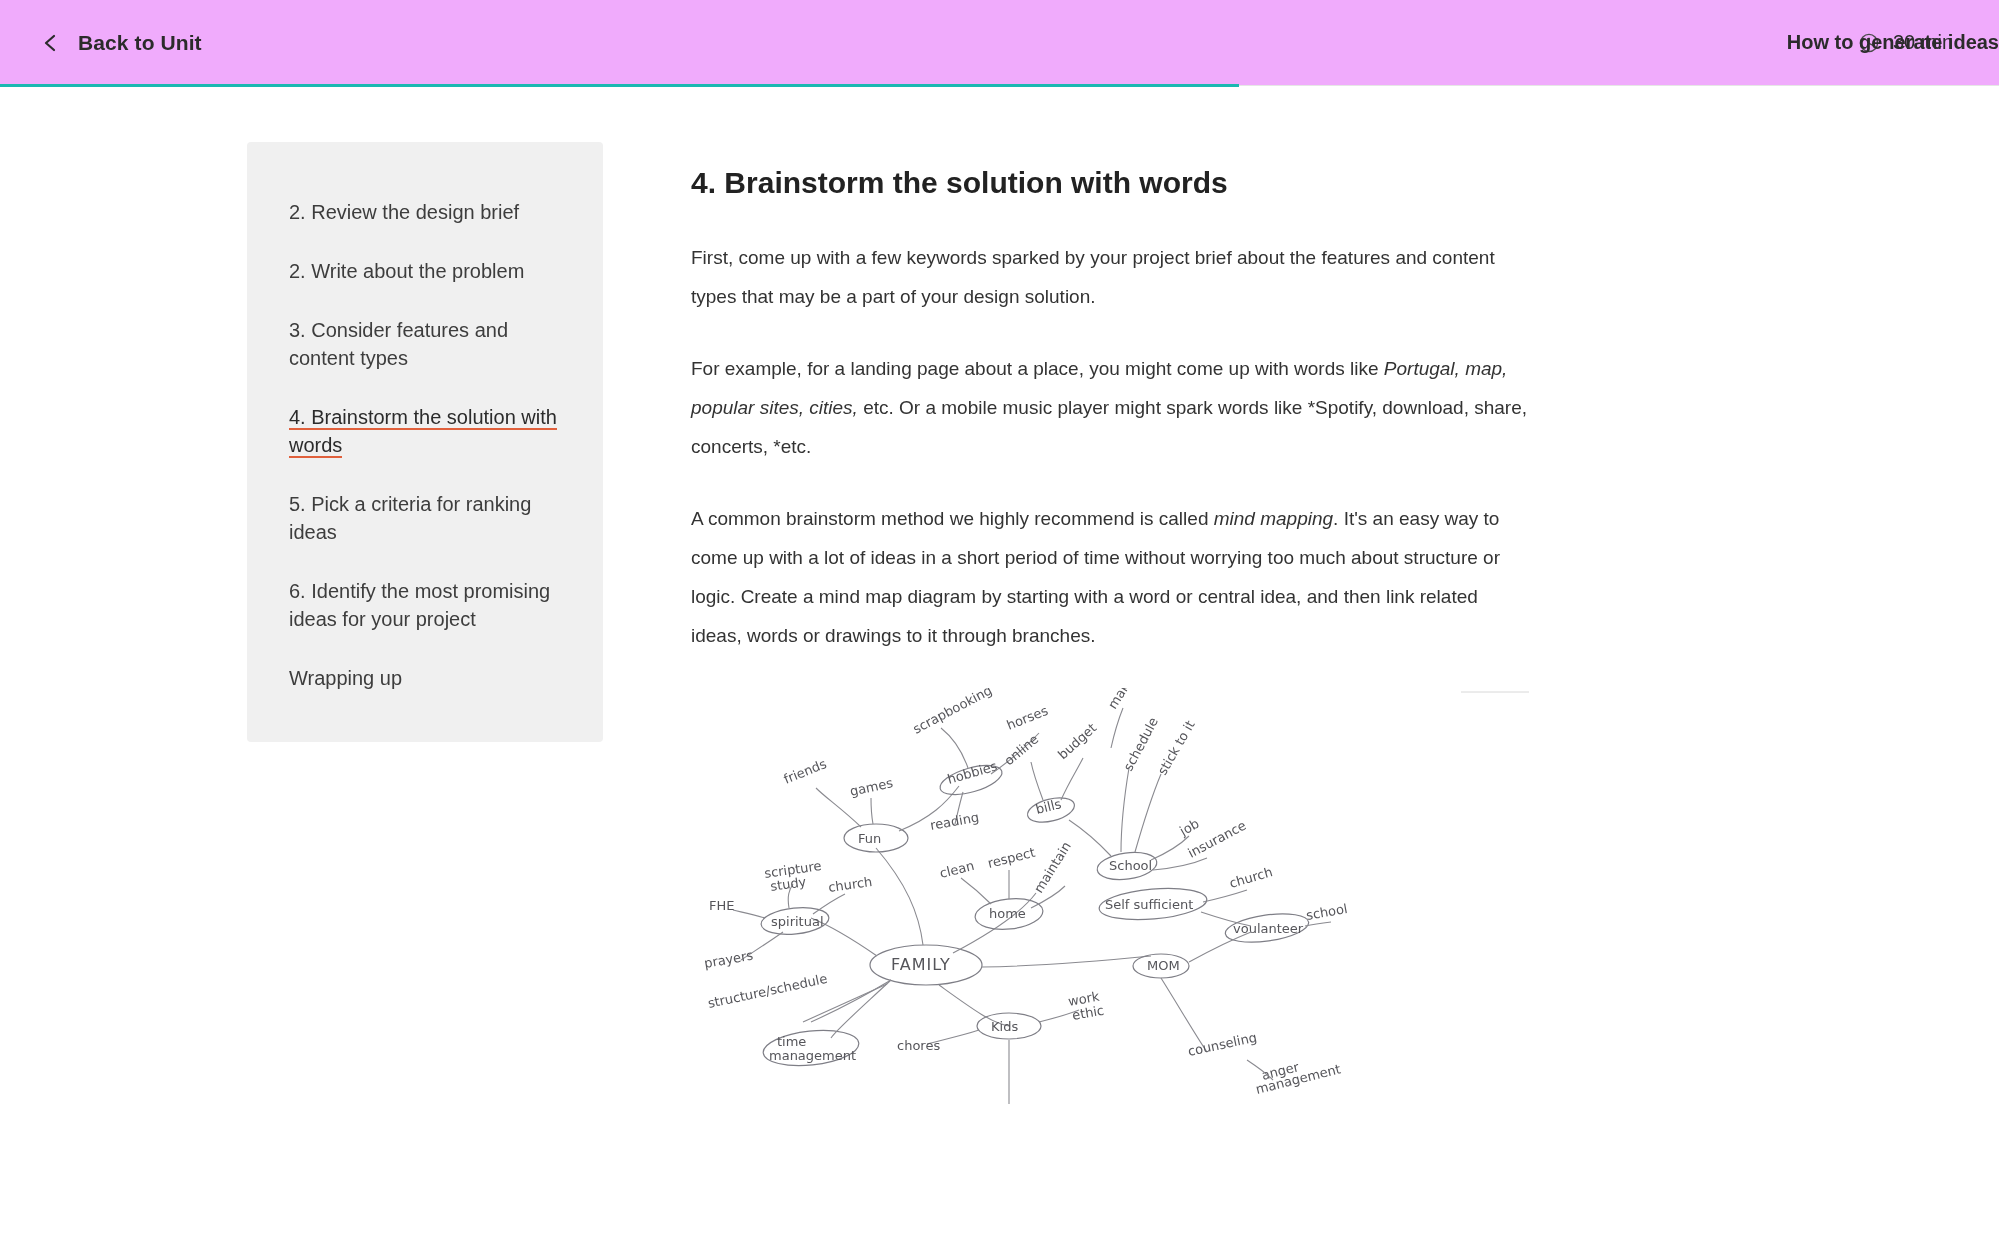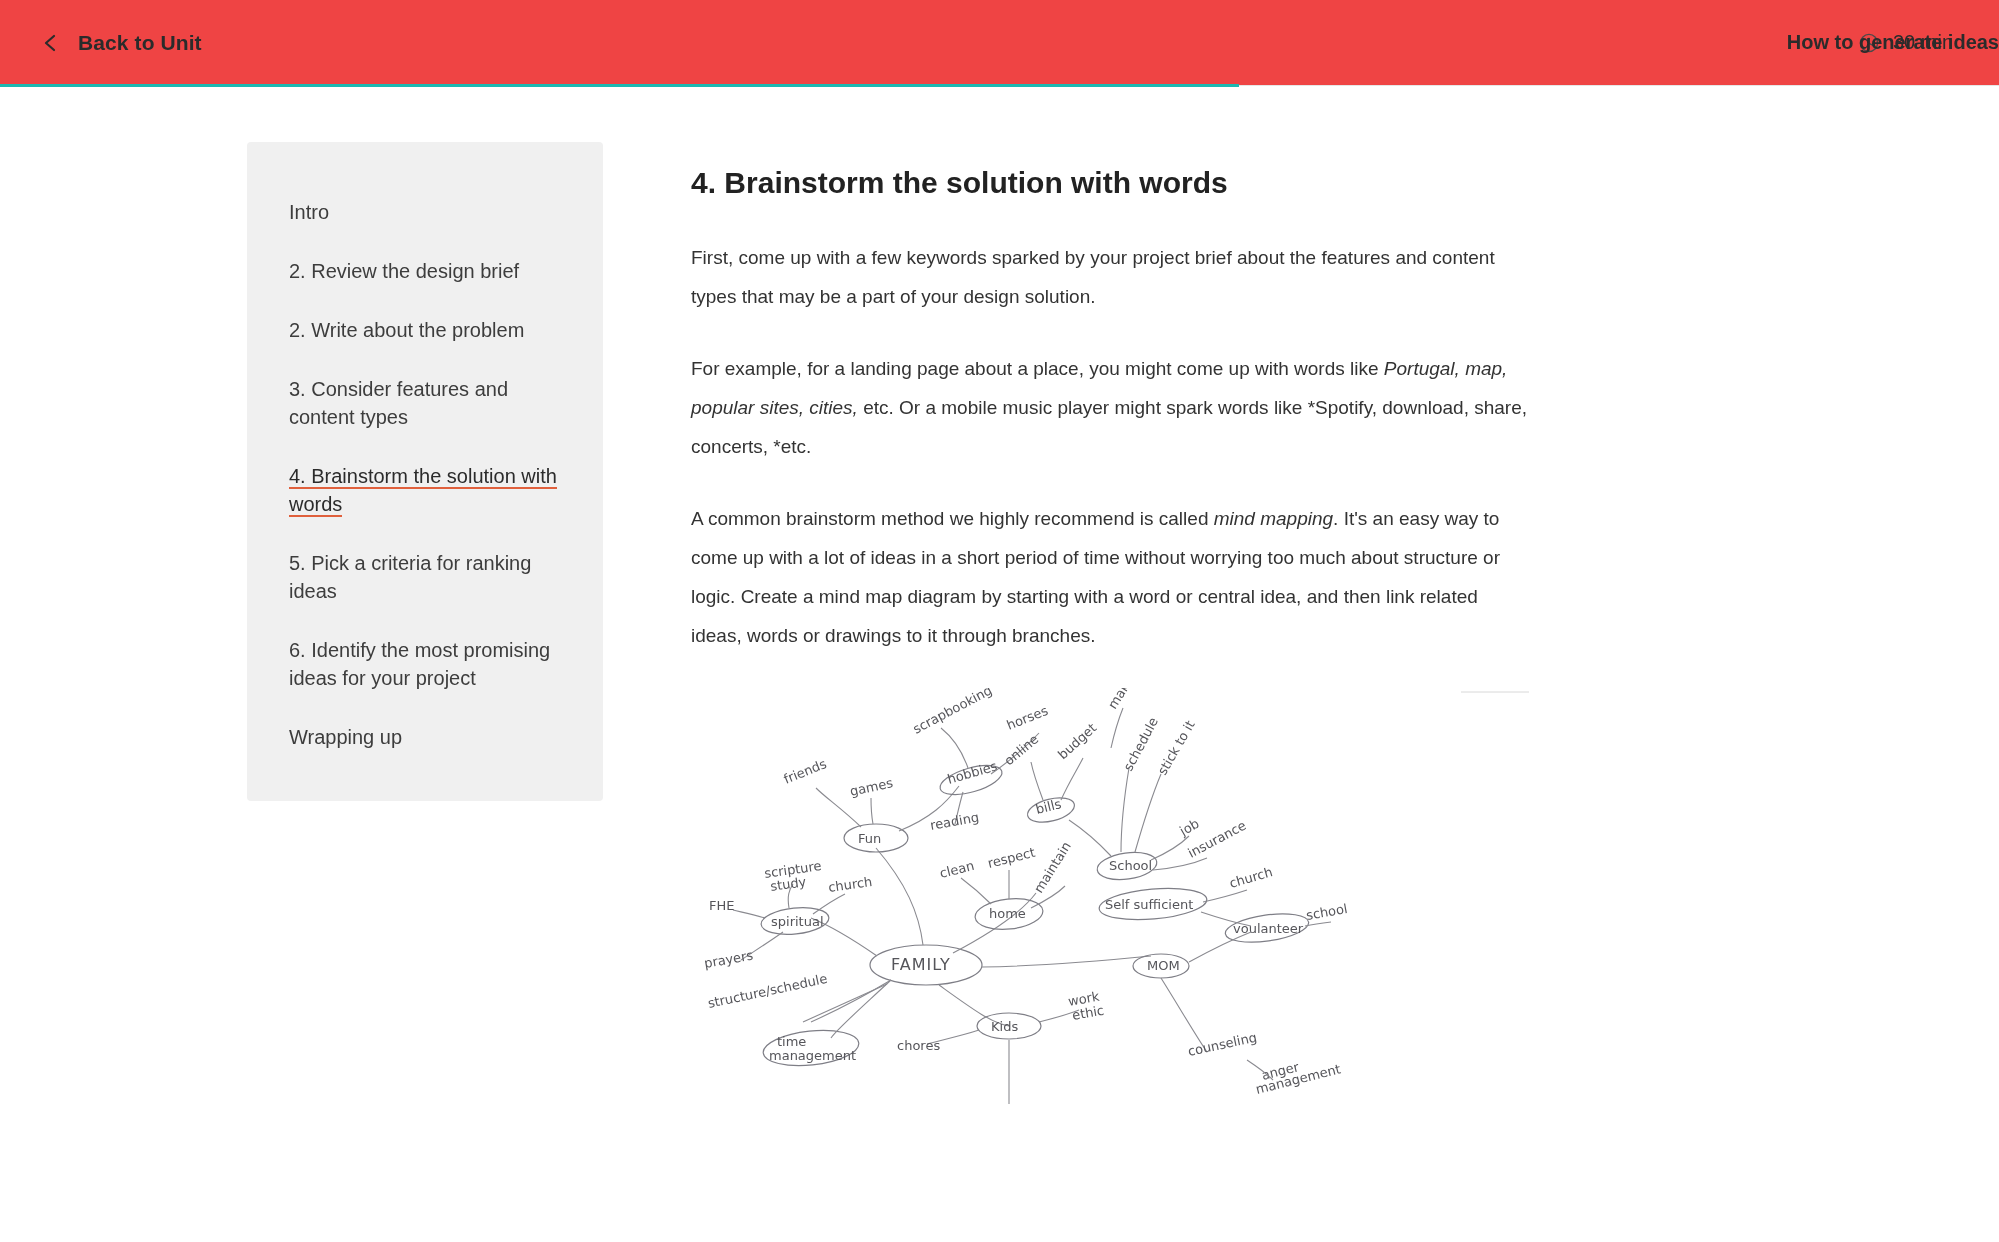--- a/index.html
+++ b/index.html
@@ -12,21 +12,21 @@
     font-family: "Liberation Sans", sans-serif;
     color: #2e2e2e;
     overflow: hidden;
   }
 
   
   .topbar {
     position: relative;
     height: 86px;
     width: 100%;
-    background: #ef4444;
+    background: #f0abfc;
     display: flex;
     align-items: center;
     border-bottom: 1px solid #e6e6e6;
   }
   .back-link {
     display: flex;
     align-items: center;
     gap: 16px;
     margin-left: 40px;
     cursor: pointer;
@@ -187,23 +187,20 @@
   </div>
 
   <div class="progress-track">
     <div class="progress-fill" style="width: 62%; background: rgb(28, 184, 177);"></div>
   </div>
 </div>
 
 <div class="content">
 
   <nav class="sidebar">
-    <div class="nav-item">
-      <span class="nav-text">Intro</span>
-    </div>
     <div class="nav-item">
       <span class="nav-text">2. Review the design brief</span>
     </div>
     <div class="nav-item">
       <span class="nav-text">2. Write about the problem</span>
     </div>
     <div class="nav-item">
       <span class="nav-text">3. Consider features and content types</span>
     </div>
     <div class="nav-item active">

